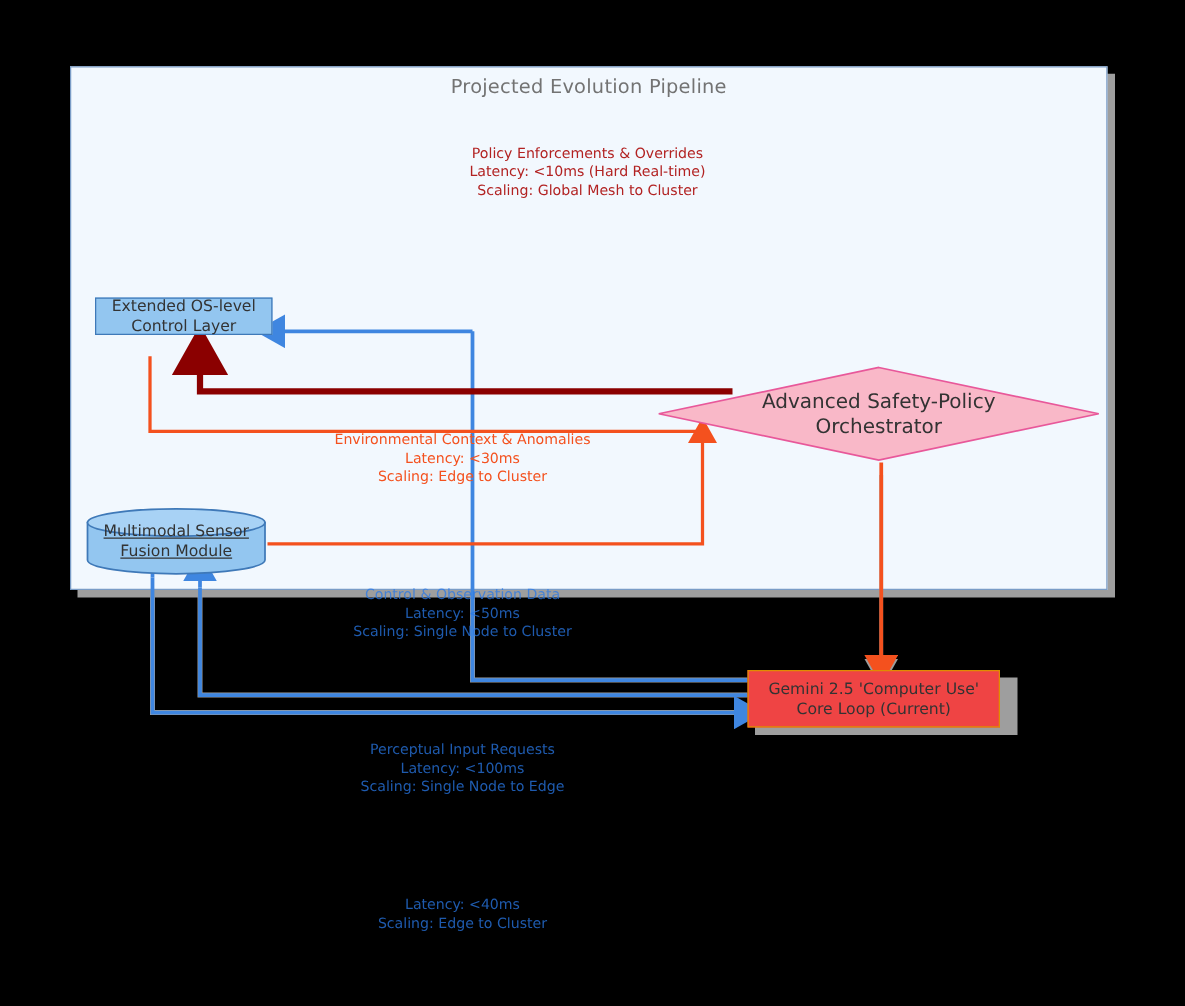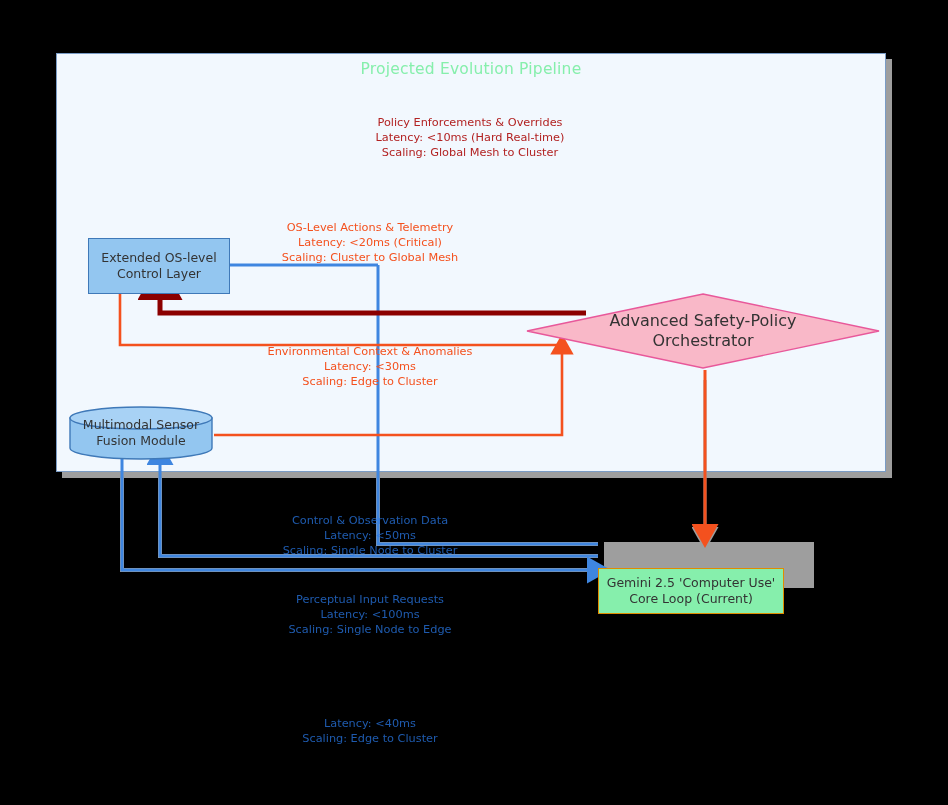--- a/index.html
+++ b/index.html
@@ -1,26 +1,26 @@
 <!DOCTYPE html>
 <html><head>
 <meta charset="utf-8">
 <style>
   html,body{margin:0;padding:0;background:#000;}
   body{width:948px;height:805px;font-family:"DejaVu Sans","Liberation Sans",sans-serif;overflow:hidden;}
   #stage{position:relative;width:948px;height:805px;background:#000;}
   #plotshadow{position:absolute;left:62px;top:59px;width:830px;height:419px;background:#9e9e9e;}
   #plot{position:absolute;left:56px;top:53px;width:830px;height:419px;background:#f2f8fe;border:1.5px solid #7a9cc6;box-sizing:border-box;}
-  #title{position:absolute;left:56px;top:60px;width:830px;text-align:center;font-size:15.5px;color:#86efac;letter-spacing:.2px;}
+  #title{position:absolute;left:56px;top:60px;width:830px;text-align:center;font-size:15.5px;color:#737373;letter-spacing:.2px;}
   svg{position:absolute;left:0;top:0;width:948px;height:805px;overflow:visible;}
   .nodebox{position:absolute;box-sizing:border-box;display:flex;align-items:center;justify-content:center;text-align:center;line-height:1.25;color:#333;font-size:12.5px;}
-  #n-os{left:88px;top:238px;width:142px;height:56px;background:#93c6f0;border:1.4px solid #3f79b8;}
-  #n-gem{left:598px;top:536px;width:186px;height:46px;background:#86efac;border:1.6px solid #e08c00;margin-top:32px;}
+  #n-os{left:76px;top:238px;width:142px;height:30px;background:#93c6f0;border:1.4px solid #3f79b8;}
+  #n-gem{left:598px;top:536px;width:202px;height:46px;background:#ef4444;border:1.6px solid #e08c00;}
   #n-sensor{left:70px;top:408px;width:142px;height:50px;}
-  #n-sensor .cyl-label{position:absolute;left:0;top:0;width:142px;height:50px;display:flex;align-items:center;justify-content:center;text-align:center;line-height:1.25;color:#333;font-size:12.5px;}
+  #n-sensor .cyl-label{position:absolute;left:0;top:0;width:142px;height:50px;display:flex;align-items:center;justify-content:center;text-align:center;line-height:1.25;color:#333;font-size:12.5px;text-decoration:underline;}
   #n-orch{left:527px;top:294px;width:352px;height:74px;}
   #n-orch .dia-label{position:absolute;left:0;top:0;width:352px;height:74px;display:flex;align-items:center;justify-content:center;text-align:center;line-height:1.25;color:#333;font-size:16px;}
   .elabel{position:absolute;text-align:center;line-height:1.33;font-size:11.3px;white-space:nowrap;}
   .l-dark{color:#b22222;margin-top:20px;}
   .l-orange{color:#f4511e;}
   .l-blue{color:#2979e8;}
   .dimmed{opacity:.75;}
   .shadowband{position:absolute;background:#9e9e9e;}
 </style>
 </head>
@@ -135,33 +135,28 @@
       <span>Core Loop (Current)</span>
     </span>
   </div>
 
   <div class="elabel l-dark" style="left:270px;top:95px;width:400px;">
     <div>Policy Enforcements &amp; Overrides</div>
     <div>Latency: &lt;10ms (Hard Real-time)</div>
     <div>Scaling: Global Mesh to Cluster</div>
   </div>
 
-  <div class="elabel l-orange" style="left:170px;top:220px;width:400px;">
-    <div>OS-Level Actions &amp; Telemetry</div>
-    <div>Latency: &lt;20ms (Critical)</div>
-    <div>Scaling: Cluster to Global Mesh</div>
-  </div>
 
   <div class="elabel l-orange" style="left:170px;top:344px;width:400px;">
     <div>Environmental Context &amp; Anomalies</div>
     <div>Latency: &lt;30ms</div>
     <div>Scaling: Edge to Cluster</div>
   </div>
 
-  <div class="elabel l-blue dimmed" style="left:170px;top:468px;width:400px;margin-top:45px;">
+  <div class="elabel l-blue dimmed" style="left:170px;top:468px;width:400px;">
     <div>Control &amp; Observation Data</div>
     <div>Latency: &lt;50ms</div>
     <div>Scaling: Single Node to Cluster</div>
   </div>
 
   <div class="elabel l-blue dimmed" style="left:170px;top:592px;width:400px;">
     <div>Perceptual Input Requests</div>
     <div>Latency: &lt;100ms</div>
     <div>Scaling: Single Node to Edge</div>
   </div>

